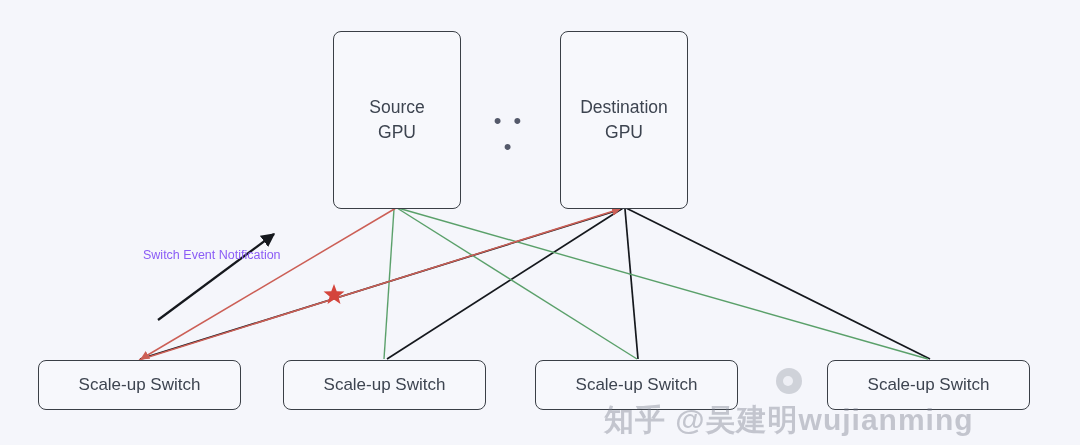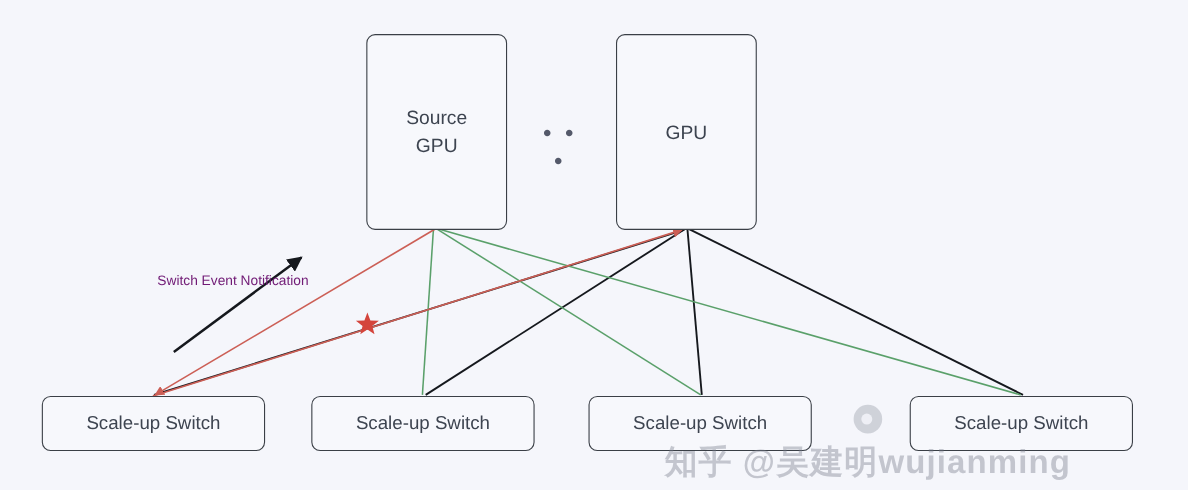--- a/index.html
+++ b/index.html
@@ -68,21 +68,21 @@
     font-size: 22px;
     letter-spacing: 3px;
     color: #54596a;
     z-index: 3;
   }
   #event-label {
     position: absolute;
     left: 143px;
     top: 248px;
     font-size: 12.5px;
-    color: #701a75;
+    color: #8b5cf6;
     white-space: nowrap;
     z-index: 4;
   }
   #watermark {
     position: absolute;
     left: 604px;
     top: 368px;
     font-size: 30px;
     font-weight: bold;
     color: rgba(120,125,140,0.40);
@@ -150,20 +150,21 @@
   </svg>
 
   <div class="node gpu-node" id="gpu-source">
     <span>Source</span>
     <span>GPU</span>
   </div>
 
   <div id="ellipsis">• • •</div>
 
   <div class="node gpu-node" id="gpu-dest">
+    <span>Destination</span>
     <span>GPU</span>
   </div>
 
   <div class="node switch-node" id="sw1">
     <span>Scale-up Switch</span>
   </div>
   <div class="node switch-node" id="sw2">
     <span>Scale-up Switch</span>
   </div>
   <div class="node switch-node" id="sw3">

